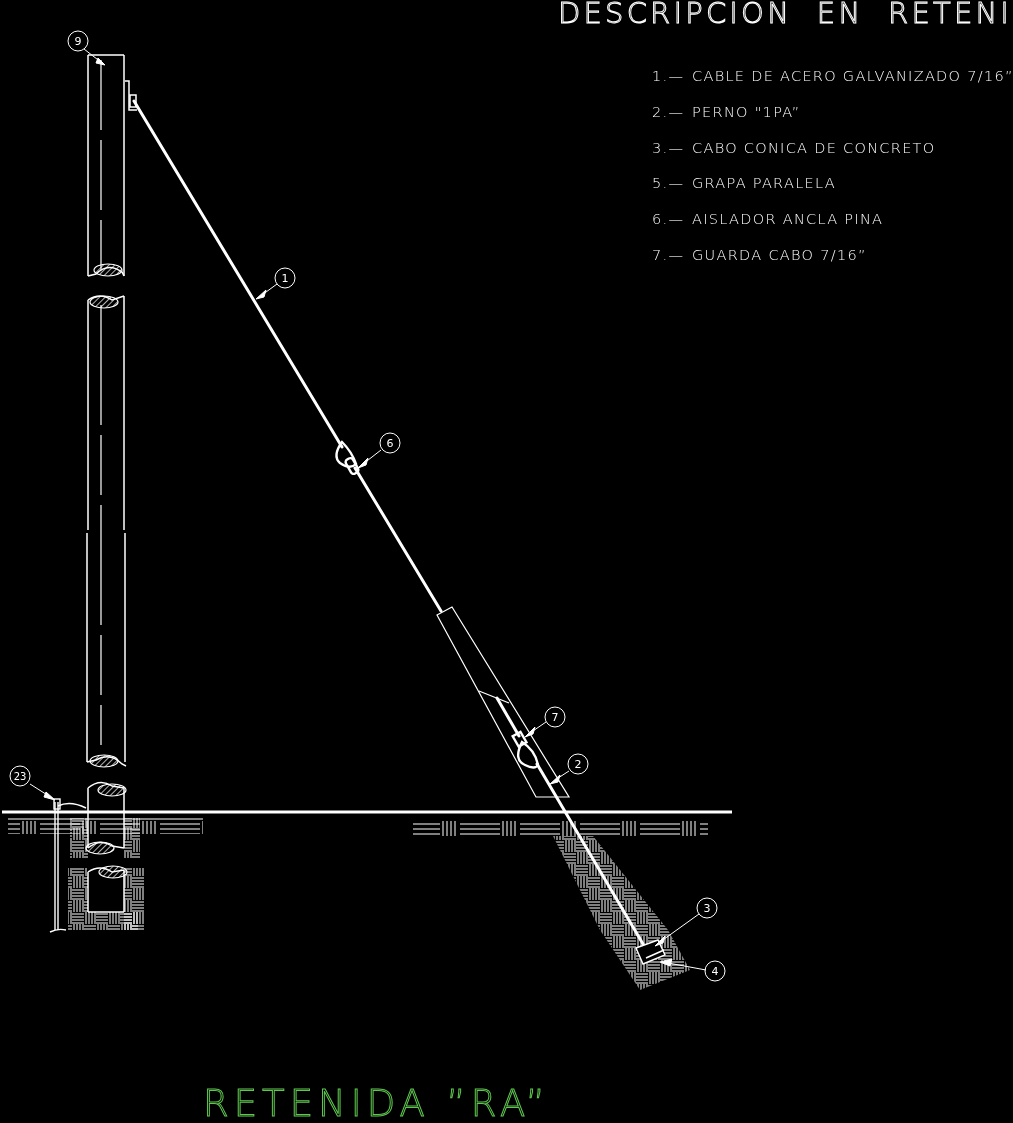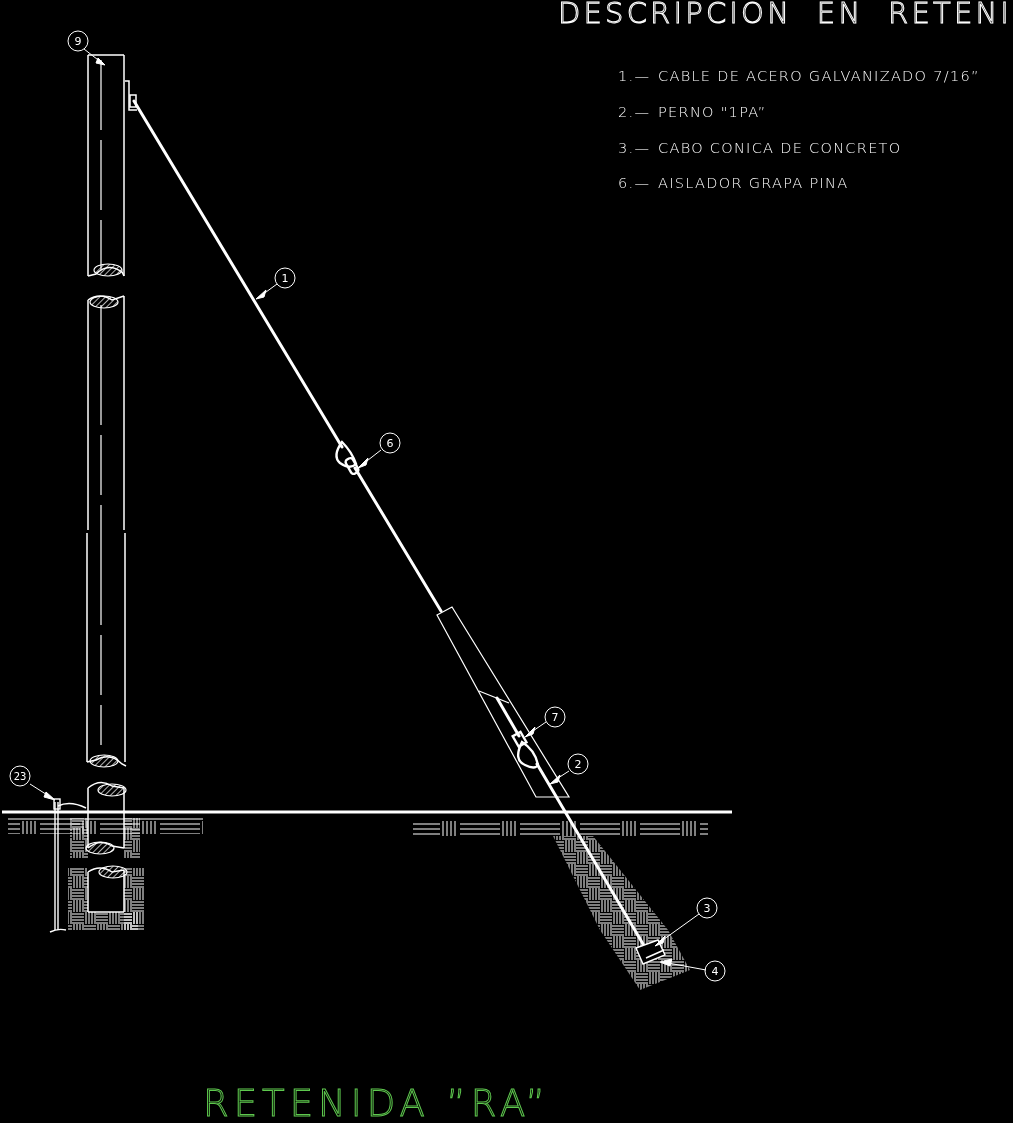--- a/index.html
+++ b/index.html
@@ -1,20 +1,20 @@
 <!DOCTYPE html>
 <html><head>
 <meta charset="utf-8">
 <style>
   html, body { margin: 0; padding: 0; background: #000; }
   body { width: 1013px; height: 1123px; overflow: hidden; position: relative; font-family: "DejaVu Sans", sans-serif; }
   #canvas { position: absolute; left: 0; top: 0; width: 1013px; height: 1123px; }
   .title-text { position: absolute; left: 558px; top: -4px; font-family: "DejaVu Sans", sans-serif; font-weight: 200; font-size: 29px; letter-spacing: 3.2px; color: #000; -webkit-text-stroke: 1px #fff; white-space: pre; }
   .legend { position: absolute; left: 618px; top: 68px; margin: 0; padding: 0; list-style: none; }
-  .legend li { height: 35.8px; color: #fff; font-family: "DejaVu Sans", sans-serif; font-size: 14.5px; letter-spacing: 1.3px; white-space: pre; font-weight: 300; }
+  .legend li { height: 35.8px; color: #fff; font-family: "DejaVu Sans", sans-serif; font-size: 14.5px; letter-spacing: 1.3px; white-space: pre; font-weight: 300; margin-left: 34px; }
   .legend .num { display: inline-block; width: 40px; }
   .drawing-title { position: absolute; left: 203px; top: 1082px; font-family: "DejaVu Sans", sans-serif; font-size: 37px; font-weight: 200; letter-spacing: 5px; color: #000; -webkit-text-stroke: 1px #5ec84e; white-space: pre; }
   .callout-label { font-family: "DejaVu Sans", sans-serif; font-size: 11px; fill: #fff; text-anchor: middle; dominant-baseline: central; }
 </style>
 </head>
 <body>
 
 <svg id="canvas" viewBox="0 0 1013 1123" xmlns="http://www.w3.org/2000/svg">
   <defs>
     <pattern id="hatch" width="4" height="4" patternUnits="userSpaceOnUse" patternTransform="rotate(45)">
@@ -202,16 +202,18 @@
     <text class="callout-label" x="20" y="776" style="font-size:10px">23</text>
   </g>
 </svg>
 
 <div class="title-text">DESCRIPCION  EN  RETENIDA</div>
 
 <ul class="legend">
   <li><span class="num">1.—</span><span>CABLE DE ACERO GALVANIZADO 7/16”</span></li>
   <li><span class="num">2.—</span><span>PERNO "1PA”</span></li>
   <li><span class="num">3.—</span><span>CABO CONICA DE CONCRETO</span></li>
-  <li><span class="num">6.—</span><span>AISLADOR GRAPA PINA</span></li>
+  <li><span class="num">5.—</span><span>GRAPA PARALELA</span></li>
+  <li><span class="num">6.—</span><span>AISLADOR ANCLA PINA</span></li>
+  <li><span class="num">7.—</span><span>GUARDA CABO 7/16”</span></li>
 </ul>
 
 <div class="drawing-title">RETENIDA ”RA”</div>
 
 </body></html>

